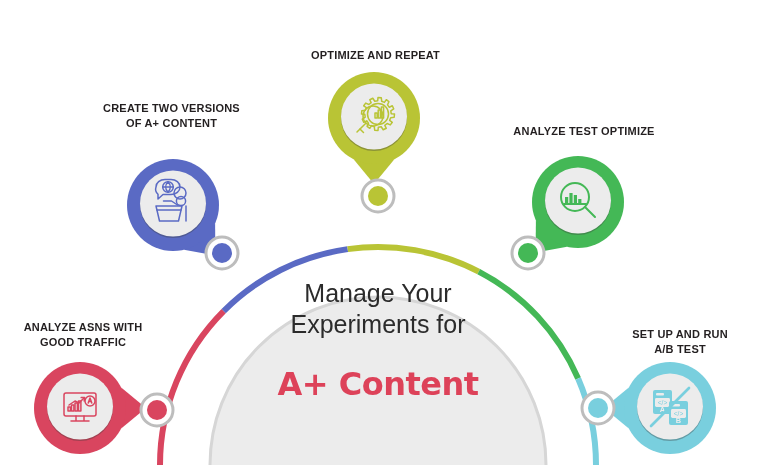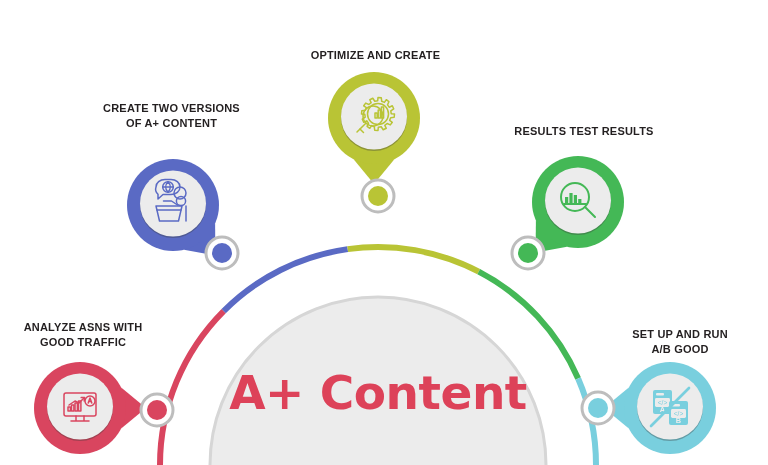--- a/index.html
+++ b/index.html
@@ -14,21 +14,21 @@
     position:absolute;text-align:center;font-weight:bold;
     font-size:11px;line-height:1.35;letter-spacing:.2px;color:#231f20;
     white-space:pre-line;
   }
   .center-title{
     position:absolute;text-align:center;width:300px;left:228px;top:278px;
     font-size:25px;line-height:1.22;color:#2b2b2b;font-weight:400;
   }
   .center-big{
     position:absolute;text-align:center;width:340px;left:208px;top:365px;
-    font-size:47px;font-weight:bold;letter-spacing:-.5px;color:#dd4259;
+    font-size:32px;font-weight:bold;letter-spacing:-.5px;color:#dd4259;
     font-family:"DejaVu Sans",sans-serif;
   }
 </style>
 </head>
 <body style="background: rgb(255, 255, 255);">
 
 <div id="stage">
 
   <svg class="layer" id="graphics" viewBox="0 0 768 465">
       <path d="M 160.00 465.00 A 218 218 0 0 1 223.65 311.06" fill="none" stroke="#d9455f" stroke-width="6" stroke-linecap="butt"></path>
@@ -140,25 +140,29 @@
       <g>
         <circle cx="598" cy="408" r="16" fill="#ffffff" stroke="#bdbdbd" stroke-width="3"></circle>
         <circle cx="598" cy="408" r="10" fill="#79cfde"></circle>
       </g>
     </svg>
 
   <svg class="layer">
     <circle id="ctr-circle" cx="378" cy="465" r="168" fill="#ececec" stroke="#d6d6d6" stroke-width="3"></circle>
   </svg>
 
+  <div class="center-title">
+    <div>Manage Your</div>
+    <div>Experiments for</div>
+  </div>
   <div class="center-big" style="color: rgb(221, 66, 89);">A+ Content</div>
 
   <div id="labels">
       <div class="label" style="left: 8px; top: 320px; width: 150px;">ANALYZE ASNS WITH
 GOOD TRAFFIC</div>
       <div class="label" style="left: 84px; top: 101px; width: 175px;">CREATE TWO VERSIONS
 OF A+ CONTENT</div>
-      <div class="label" style="left: 288px; top: 48px; width: 175px;">OPTIMIZE AND CREATE</div>
-      <div class="label" style="left: 494px; top: 124px; width: 180px;">RESULTS TEST RESULTS</div>
+      <div class="label" style="left: 288px; top: 48px; width: 175px;">OPTIMIZE AND REPEAT</div>
+      <div class="label" style="left: 494px; top: 124px; width: 180px;">ANALYZE TEST OPTIMIZE</div>
       <div class="label" style="left: 600px; top: 327px; width: 160px;">SET UP AND RUN
-A/B GOOD</div>
+A/B TEST</div>
     </div>
 </div>
 
 </body></html>

